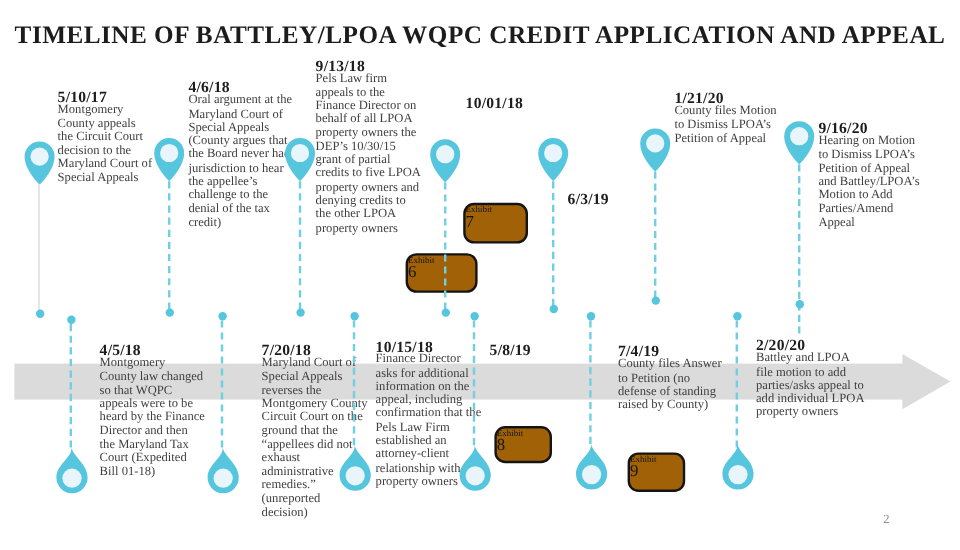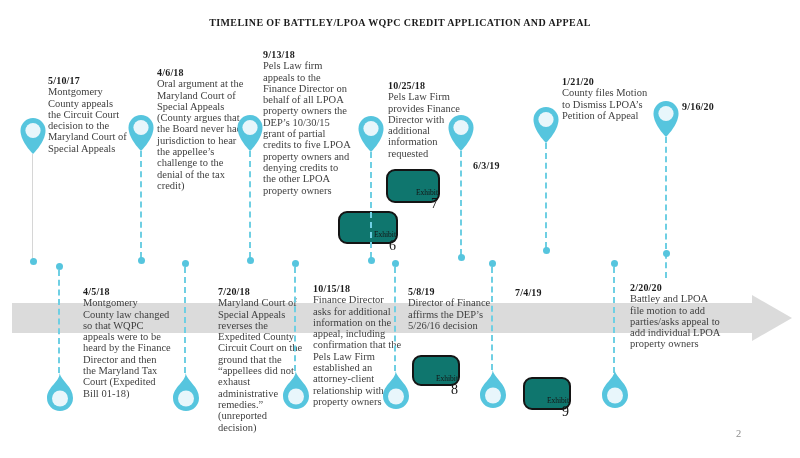--- a/index.html
+++ b/index.html
@@ -6,21 +6,21 @@
   .slide{
     position:relative;
     width:800px;height:458px;
     background:#ffffff;
     overflow:hidden;
     font-family:"Liberation Serif", serif;
   }
   .title{
     position:absolute;left:0;top:17px;width:800px;
     text-align:center;
-    font-size:10px;font-weight:bold;letter-spacing:.4px;
+    font-size:21px;font-weight:bold;letter-spacing:.4px;
     color:#1c1c1c;margin:0;
   }
   
   .arrow-shaft{
     position:absolute;left:12px;top:303px;width:741px;height:30px;
     background:#dbdbdb;
   }
   .arrow-head{
     position:absolute;left:752px;top:295px;width:0;height:0;
     border-top:23px solid transparent;
@@ -30,26 +30,26 @@
   
   .event{position:static;}
   .pin,.drop{position:absolute;}
   .leader{position:absolute;width:0;border-left:2px dashed #6fcfe3;}
   .leader.solid{border-left:1.5px solid #d6d6d6;}
   .dot{position:absolute;width:7px;height:7px;border-radius:50%;background:#56c5de;}
   .txt{
     position:absolute;
     font-size:10.5px;line-height:11.3px;color:#3f3f3f;
   }
-  .date{display:block;font-weight:bold;font-size:10px;color:#1c1c1c;letter-spacing:.2px;}
+  .date{display:block;font-weight:bold;font-size:13px;color:#1c1c1c;letter-spacing:.2px;}
   .exhibit{
-    position:absolute;background:#0f766e;
+    position:absolute;background:#a16207;
     border:2.5px solid #141414;border-radius:9px;
-    text-align:right;box-sizing:border-box;
-    padding-top:18px;line-height:1.02;
+    text-align:left;box-sizing:border-box;
+    padding-top:0;line-height:1.02;
   }
   .exhibit .ex-label{display:block;font-size:7.5px;color:#141414;}
   .exhibit .ex-num{display:block;font-size:14px;color:#141414;}
   .page-number{
     position:absolute;left:736px;top:428px;
     font-size:10.5px;color:#8c8c8c;
   }
 </style>
 </head>
 <body>
@@ -114,22 +114,21 @@
     </div>
   </div>
 
   <div class="event">
     <svg class="pin" style="left:356px;top:115px" width="30" height="38" viewBox="0 0 30 38">
         <use href="#map-pin"></use>
       </svg>
     <div class="leader" style="left:370px;top:152px;height:106px"></div>
     <div class="dot" style="left:367.5px;top:257px"></div>
     <div class="txt" style="left:388px;top:80px;width:78px">
-      <span class="date">10/25/18</span>
-      <span>Pels Law Firm provides Finance Director with additional information requested</span>
+      <span class="date">10/01/18</span>
     </div>
     <div class="exhibit" style="left:386px;top:169px;width:54px;height:34px">
       <span class="ex-label">Exhibit</span>
       <span class="ex-num">7</span>
     </div>
   </div>
 
   <div class="event">
     <svg class="pin" style="left:446px;top:114px" width="30" height="38" viewBox="0 0 30 38">
         <use href="#map-pin"></use>
@@ -154,20 +153,21 @@
   </div>
 
   <div class="event">
     <svg class="pin" style="left:651px;top:100px" width="30" height="38" viewBox="0 0 30 38">
         <use href="#map-pin"></use>
       </svg>
     <div class="leader" style="left:665px;top:137px;height:141px"></div>
     <div class="dot" style="left:662.5px;top:250px"></div>
     <div class="txt" style="left:682px;top:101px;width:88px">
       <span class="date">9/16/20</span>
+      <span>Hearing on Motion to Dismiss LPOA’s Petition of Appeal and Battley/LPOA’s Motion to Add Parties/Amend Appeal</span>
     </div>
   </div>
 
   <div class="event">
     <div class="dot" style="left:55.5px;top:263px"></div>
     <div class="leader" style="left:58px;top:270px;height:103px"></div>
     <svg class="drop" style="left:44px;top:373px" width="32" height="40" viewBox="0 0 32 40">
         <use href="#water-drop"></use>
       </svg>
     <div class="txt" style="left:83px;top:286px;width:88px">
@@ -177,21 +177,21 @@
   </div>
 
   <div class="event">
     <div class="dot" style="left:181.5px;top:260px"></div>
     <div class="leader" style="left:184px;top:267px;height:106px"></div>
     <svg class="drop" style="left:170px;top:373px" width="32" height="40" viewBox="0 0 32 40">
         <use href="#water-drop"></use>
       </svg>
     <div class="txt" style="left:218px;top:286px;width:90px">
       <span class="date">7/20/18</span>
-      <span>Maryland Court of Special Appeals reverses the Expedited County Circuit Court on the ground that the “appellees did not exhaust administrative remedies.” (unreported decision)</span>
+      <span>Maryland Court of Special Appeals reverses the Montgomery County Circuit Court on the ground that the “appellees did not exhaust administrative remedies.” (unreported decision)</span>
     </div>
   </div>
 
   <div class="event">
     <div class="dot" style="left:291.5px;top:260px"></div>
     <div class="leader" style="left:294px;top:267px;height:104px"></div>
     <svg class="drop" style="left:280px;top:371px" width="32" height="40" viewBox="0 0 32 40">
         <use href="#water-drop"></use>
       </svg>
     <div class="txt" style="left:313px;top:283px;width:90px">
@@ -201,36 +201,36 @@
   </div>
 
   <div class="event">
     <div class="dot" style="left:391.5px;top:260px"></div>
     <div class="leader" style="left:394px;top:267px;height:104px"></div>
     <svg class="drop" style="left:380px;top:371px" width="32" height="40" viewBox="0 0 32 40">
         <use href="#water-drop"></use>
       </svg>
     <div class="txt" style="left:408px;top:286px;width:88px">
       <span class="date">5/8/19</span>
-      <span>Director of Finance affirms the DEP’s 5/26/16 decision</span>
     </div>
     <div class="exhibit" style="left:412px;top:355px;width:48px;height:31px">
       <span class="ex-label">Exhibit</span>
       <span class="ex-num">8</span>
     </div>
   </div>
 
   <div class="event">
     <div class="dot" style="left:488.5px;top:260px"></div>
     <div class="leader" style="left:491px;top:267px;height:103px"></div>
     <svg class="drop" style="left:477px;top:370px" width="32" height="40" viewBox="0 0 32 40">
         <use href="#water-drop"></use>
       </svg>
     <div class="txt" style="left:515px;top:287px;width:90px">
       <span class="date">7/4/19</span>
+      <span>County files Answer to Petition (no defense of standing raised by County)</span>
     </div>
     <div class="exhibit" style="left:523px;top:377px;width:48px;height:33px">
       <span class="ex-label">Exhibit</span>
       <span class="ex-num">9</span>
     </div>
   </div>
 
   <div class="event">
     <div class="dot" style="left:610.5px;top:260px"></div>
     <div class="leader" style="left:613px;top:267px;height:106px"></div>

